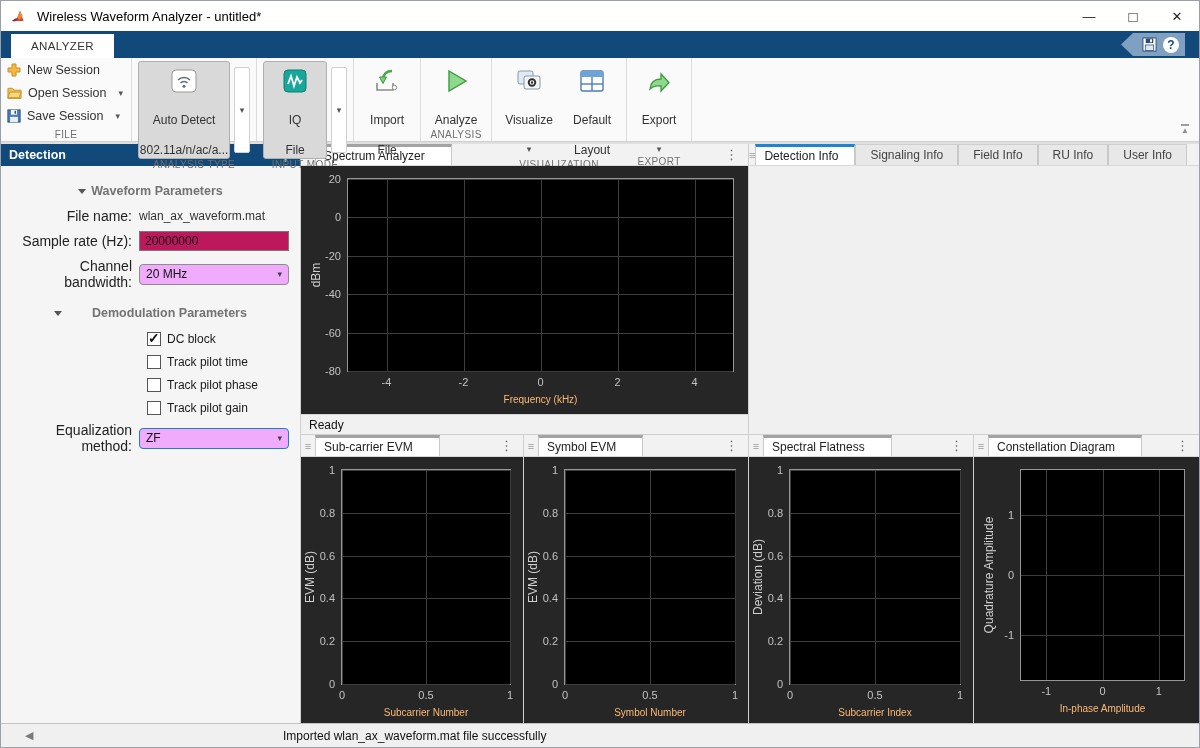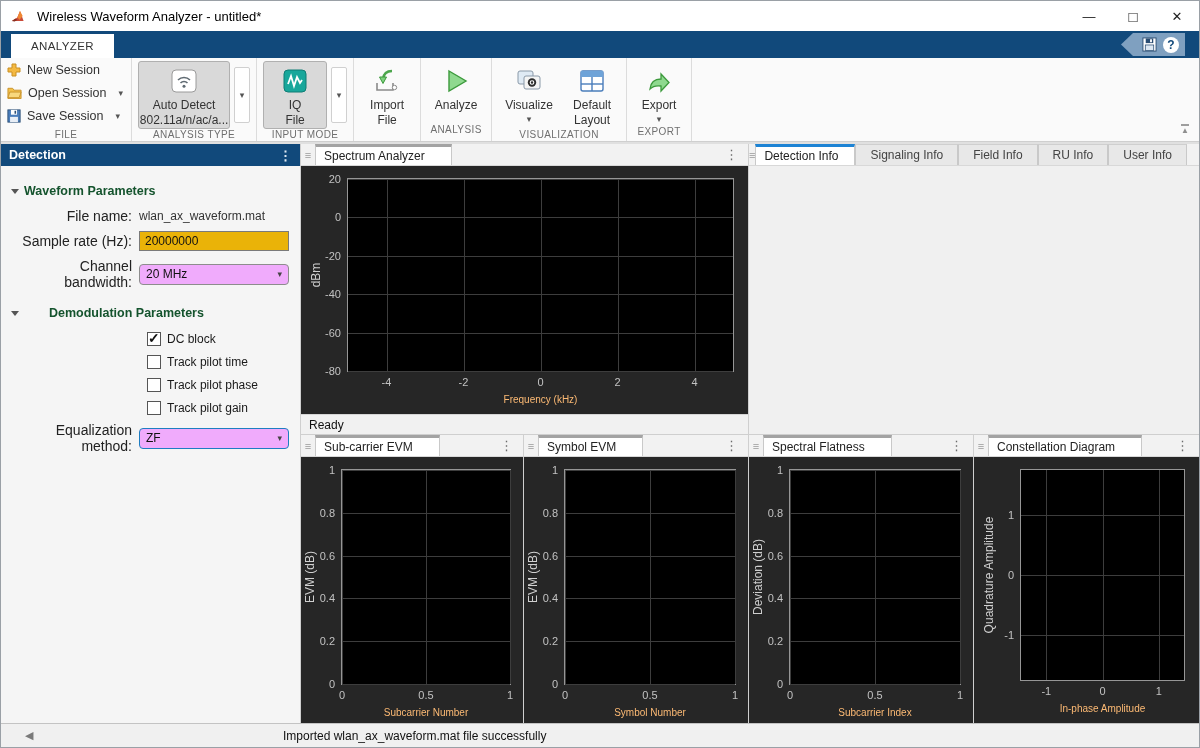--- a/index.html
+++ b/index.html
@@ -20,44 +20,44 @@
   .qa-help { width:16px; height:16px; border-radius:50%; background:#fff; color:#11497b; font-weight:bold; font-size:12px; display:flex; align-items:center; justify-content:center; }
 
   
   .ribbon { height:84px; background:#fafafa; border-bottom:1px solid #cfcfcf; display:flex; flex:0 0 auto; position:relative; }
   .rsection { display:flex; flex-direction:column; border-right:1px solid #dcdcdc; }
   .rsection-body { flex:1; display:flex; align-items:stretch; padding:3px 6px 0 6px; gap:4px; }
   .rsection-label { height:17px; text-align:center; font-size:10px; color:#6f6f6f; letter-spacing:.4px; padding-bottom:3px; }
   .file-col { display:flex; flex-direction:column; justify-content:space-between; padding:2px 4px 4px 2px; }
   .file-item { display:flex; align-items:center; gap:6px; height:19px; font-size:12.5px; color:#333; padding:0 4px; cursor:default; }
   .file-item .dd { margin-left:6px; font-size:9px; color:#555; }
-  .big-btn { width:64px; display:flex; flex-direction:column; align-items:center; justify-content:flex-start; padding-top:4px; border:1px solid transparent; border-radius:3px; font-size:12px; color:#333; line-height:1.25; text-align:center; cursor:default; }
+  .big-btn { width:64px; display:flex; flex-direction:column; align-items:center; justify-content:flex-start; padding-top:4px; border:1px solid transparent; border-radius:3px; font-size:12px; color:#333; line-height:1.25; text-align:center; cursor:default;gap:15px; }
   .big-btn.selected { background:#d9d9d9; border-color:#b0b0b0; }
   .big-btn .icon { height:30px; display:flex; align-items:center; justify-content:center; margin-bottom:2px; }
   .big-btn .dd { font-size:9px; color:#555; margin-top:1px; }
   .wide { width:92px; }
   .dd-strip { width:16px; display:flex; align-items:center; justify-content:center; border:1px solid #d0d0d0; border-radius:2px; background:#fff; color:#555; font-size:9px; margin:6px 0; }
   .ribbon-collapse { position:absolute; right:10px; bottom:6px; color:#8f8f8f; font-size:8px; border-top:2px solid #9e9e9e; padding-top:1px; line-height:1; }
 
   
   .main { flex:1; display:flex; min-height:0; background:#e6e6e6; border-top:2px solid #e0e0e0; }
   .vdiv { width:1px; background:#cfcfcf; flex:0 0 auto; }
   .hdiv { height:1px; background:#cfcfcf; flex:0 0 auto; }
 
   
   .left-panel { width:299px; flex:0 0 auto; background:#f5f5f5; display:flex; flex-direction:column; }
   .panel-header { height:22px; background:#11497b; color:#fff; font-weight:bold; font-size:12.5px; display:flex; align-items:center; padding:0 8px; flex:0 0 auto; }
   .panel-header .dots { margin-left:auto; color:#dfe9f2; font-size:13px; }
   .left-body { flex:1; padding:10px 10px 0 8px; overflow:hidden; }
-  .section-head { display:flex; align-items:center; gap:5px; color:#14532d; font-weight:bold; font-size:12.5px; margin:8px 0 10px 2px; }
+  .section-head { display:flex; align-items:center; gap:5px; color:#737373; font-weight:bold; font-size:12.5px; margin:8px 0 10px 2px;justify-content:center; }
   .tri { width:0; height:0; border-left:4px solid transparent; border-right:4px solid transparent; border-top:5px solid #555; }
   .form-row { display:flex; align-items:center; margin-bottom:7px; }
   .form-label { width:130px; text-align:right; padding-right:7px; color:#222; font-size:14px; flex:0 0 auto; }
   .form-value { color:#333; font-size:12px; }
-  .text-input { width:150px; height:20px; border:1px solid #7a7a7a; background:#eab308; font-family:"Liberation Sans",sans-serif; font-size:12px; padding:0 5px; color:#111; }
+  .text-input { width:150px; height:20px; border:1px solid #7a7a7a; background:#be185d; font-family:"Liberation Sans",sans-serif; font-size:12px; padding:0 5px; color:#111; }
   .dropdown { width:150px; height:21px; border:1px solid #8d8d8d; border-radius:4px; background:#f0abfc; display:flex; align-items:center; padding:0 6px; font-size:12px; color:#111; }
   .dropdown .dd { margin-left:auto; font-size:9px; color:#444; }
   .dropdown.focused { border:1px solid #1e7ec2; }
   .check-row { display:flex; align-items:center; gap:6px; margin:0 0 6px 138px; height:17px; }
   .checkbox { width:14px; height:14px; border:1px solid #555; background:#fff; position:relative; flex:0 0 auto; }
   .checkbox.on::after { content:"✓"; position:absolute; left:0px; top:-3px; font-size:14px; font-weight:bold; color:#111; }
 
   
   .center-right { flex:1; display:flex; flex-direction:column; min-width:0; }
   .top-row { height:290px; display:flex; flex:0 0 auto; min-width:0; }

